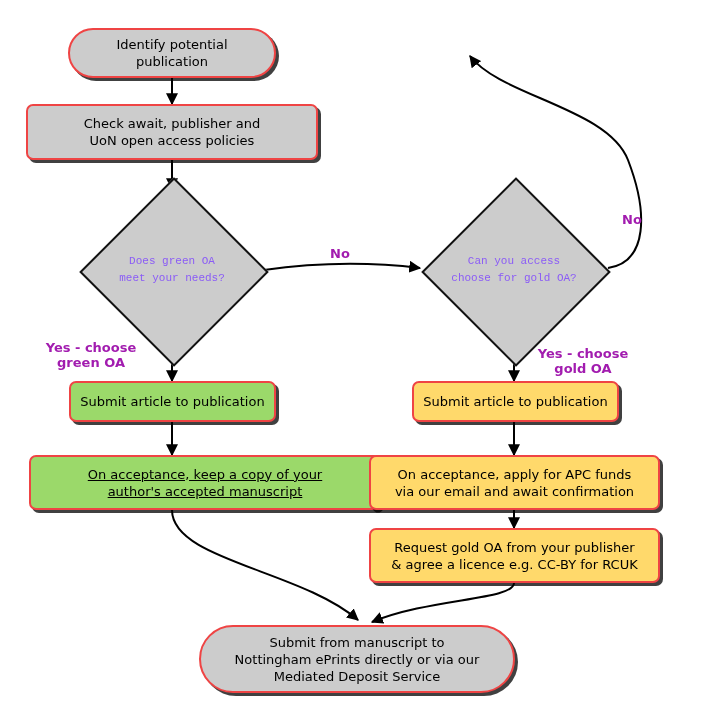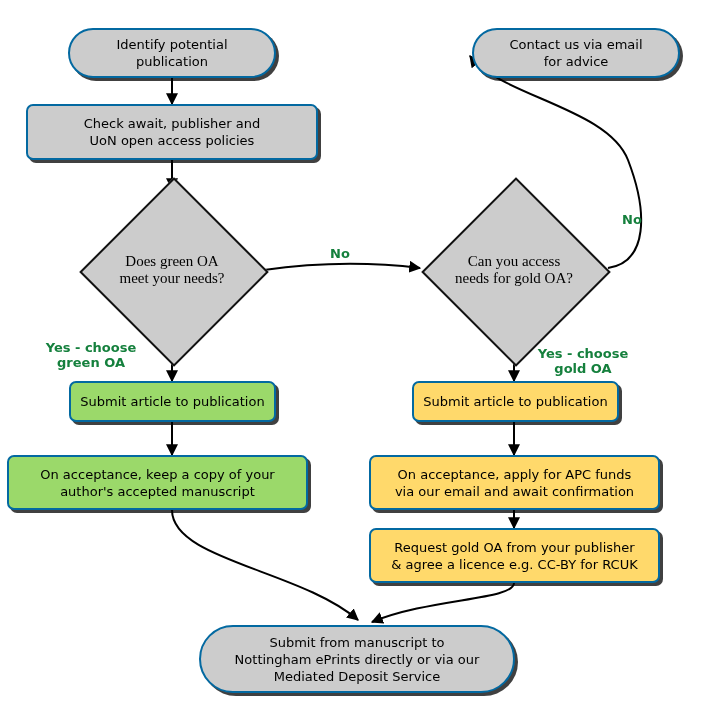--- a/index.html
+++ b/index.html
@@ -28,21 +28,21 @@
     position: absolute;
     box-sizing: border-box;
     display: flex;
     align-items: center;
     justify-content: center;
     text-align: center;
     color: #000000;
     font-family: "DejaVu Sans", sans-serif;
     font-size: 13px;
     line-height: 17px;
-    border: 2px solid #0369a1;
+    border: 2px solid #ef4444;
     z-index: 3;
   }
   .node .txt { padding: 0 6px; white-space: pre-line; }
 
   .shape-oval { border-radius: 999px; }
   .shape-box  { border-radius: 7px; }
 
   .fill-gray  { background: #cccccc; }
   .fill-green { background: #9bd96a; }
   .fill-gold  { background: #ffd96b; }
@@ -56,36 +56,36 @@
     background: #cccccc;
     transform: rotate(45deg);
     z-index: 3;
   }
   .diamond-label {
     position: absolute;
     display: flex;
     align-items: center;
     justify-content: center;
     text-align: center;
-    font-family: Liberation Serif, serif;
-    font-size: 15px;
+    font-family: Liberation Mono, monospace;
+    font-size: 11px;
     line-height: 17px;
-    color: #000000;
+    color: #8b5cf6;
     white-space: pre-line;
     z-index: 4;
     pointer-events: none;
   }
 
   .edge-label {
     position: absolute;
     font-family: "DejaVu Sans", sans-serif;
     font-size: 13px;
     line-height: 15px;
     font-weight: bold;
-    color: #15803d;
+    color: #a21caf;
     white-space: pre-line;
     text-align: center;
     z-index: 5;
   }
 </style>
 </head>
 <body>
 
 <div id="canvas">
 
@@ -126,34 +126,30 @@
 
   <div class="node shape-box fill-gray shadowed" style="left:26px; top:104px; width:292px; height:56px;">
     <span class="txt">Check await, publisher and
 UoN open access policies</span>
   </div>
 
   <div class="diamond" style="left:107px; top:205px; width:130px; height:130px;"></div>
   <div class="diamond-label" style="left:92px; top:232px; width:160px; height:76px;">Does green OA
 meet your needs?</div>
 
-  <div class="node shape-oval fill-gray shadowed" style="left:472px; top:28px; width:208px; height:50px;">
-    <span class="txt">Contact us via email
-for advice</span>
-  </div>
 
   <div class="diamond" style="left:449px; top:205px; width:130px; height:130px;"></div>
   <div class="diamond-label" style="left:430px; top:232px; width:168px; height:76px;">Can you access
-needs for gold OA?</div>
+choose for gold OA?</div>
 
   <div class="node shape-box fill-green shadowed" style="left:69px; top:381px; width:207px; height:41px;">
     <span class="txt">Submit article to publication</span>
   </div>
 
-  <div class="node shape-box fill-green shadowed" style="left:7px; top:455px; width:301px; height:55px;">
+  <div class="node shape-box fill-green shadowed" style="left:29px; top:455px; width:352px; height:55px;text-decoration:underline;">
     <span class="txt">On acceptance, keep a copy of your
 author's accepted manuscript</span>
   </div>
 
   <div class="node shape-box fill-gold shadowed" style="left:412px; top:381px; width:207px; height:41px;">
     <span class="txt">Submit article to publication</span>
   </div>
 
   <div class="node shape-box fill-gold shadowed" style="left:369px; top:528px; width:291px; height:55px;">
     <span class="txt">Request gold OA from your publisher

